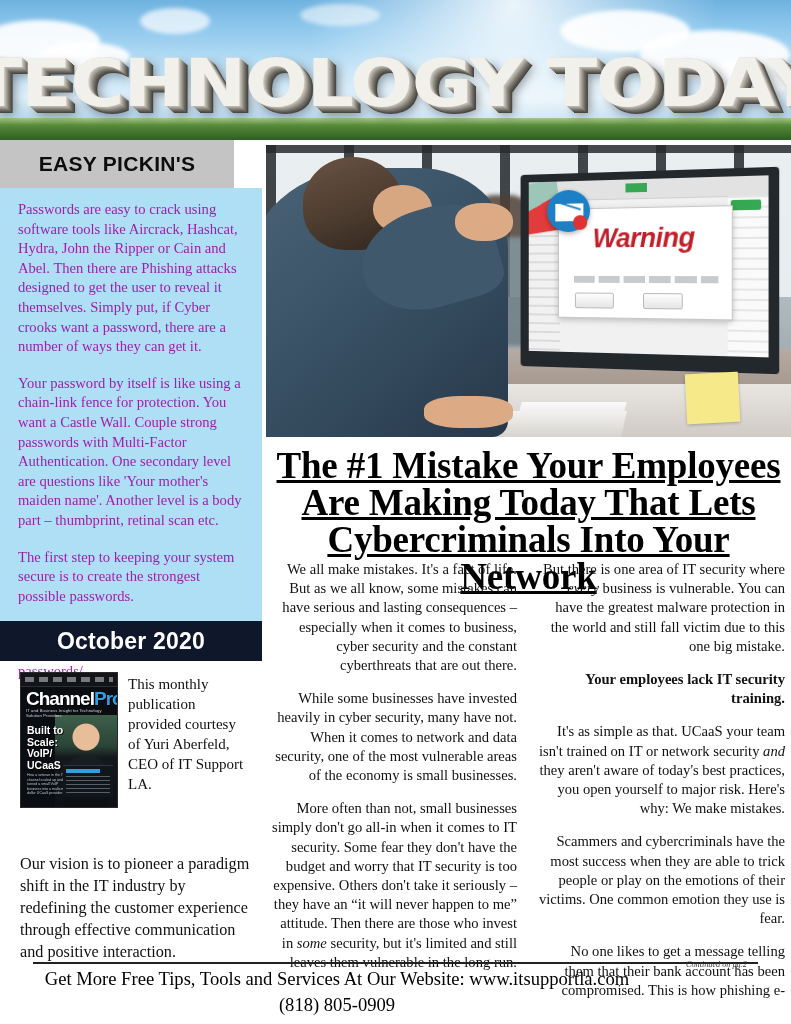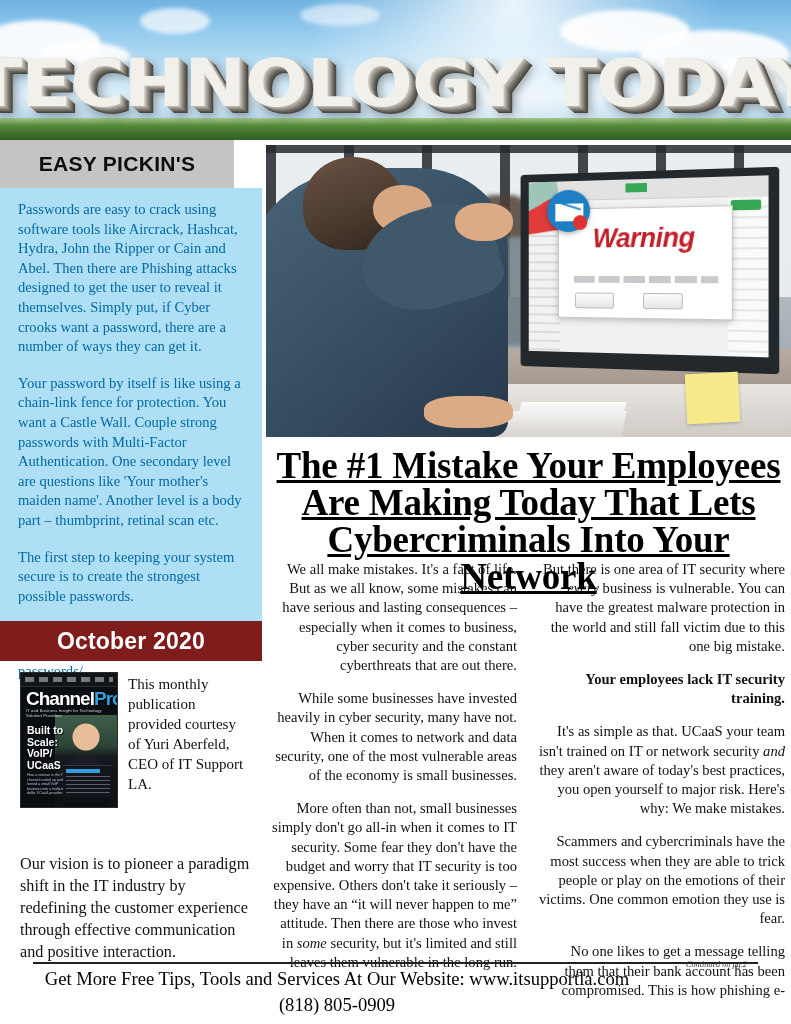--- a/index.html
+++ b/index.html
@@ -122,31 +122,31 @@
     width: 262px;
     height: 433px;
     background: #aedff5;
   }
   .sidebar-body {
     position: absolute;
     left: 18px; top: 12px;
     width: 228px;
     font-size: 14.6px;
     line-height: 19.6px;
-    color: #0369a1;
+    color: #a21caf;
   }
   .sidebar-body p { margin: 0 0 17px 0; }
   .sidebar-body p:last-child { margin-bottom: 0; }
 
   .month-bar {
     position: absolute;
     left: 0; top: 481px;
     width: 262px;
     height: 40px;
-    background: #7f1d1d;
+    background: #0f172a;
     display: flex;
     align-items: center;
     justify-content: center;
   }
   .month-bar-text {
     font-family: "Liberation Sans", sans-serif;
     font-weight: bold;
     font-size: 23px;
     color: #ffffff;
     letter-spacing: .2px;

